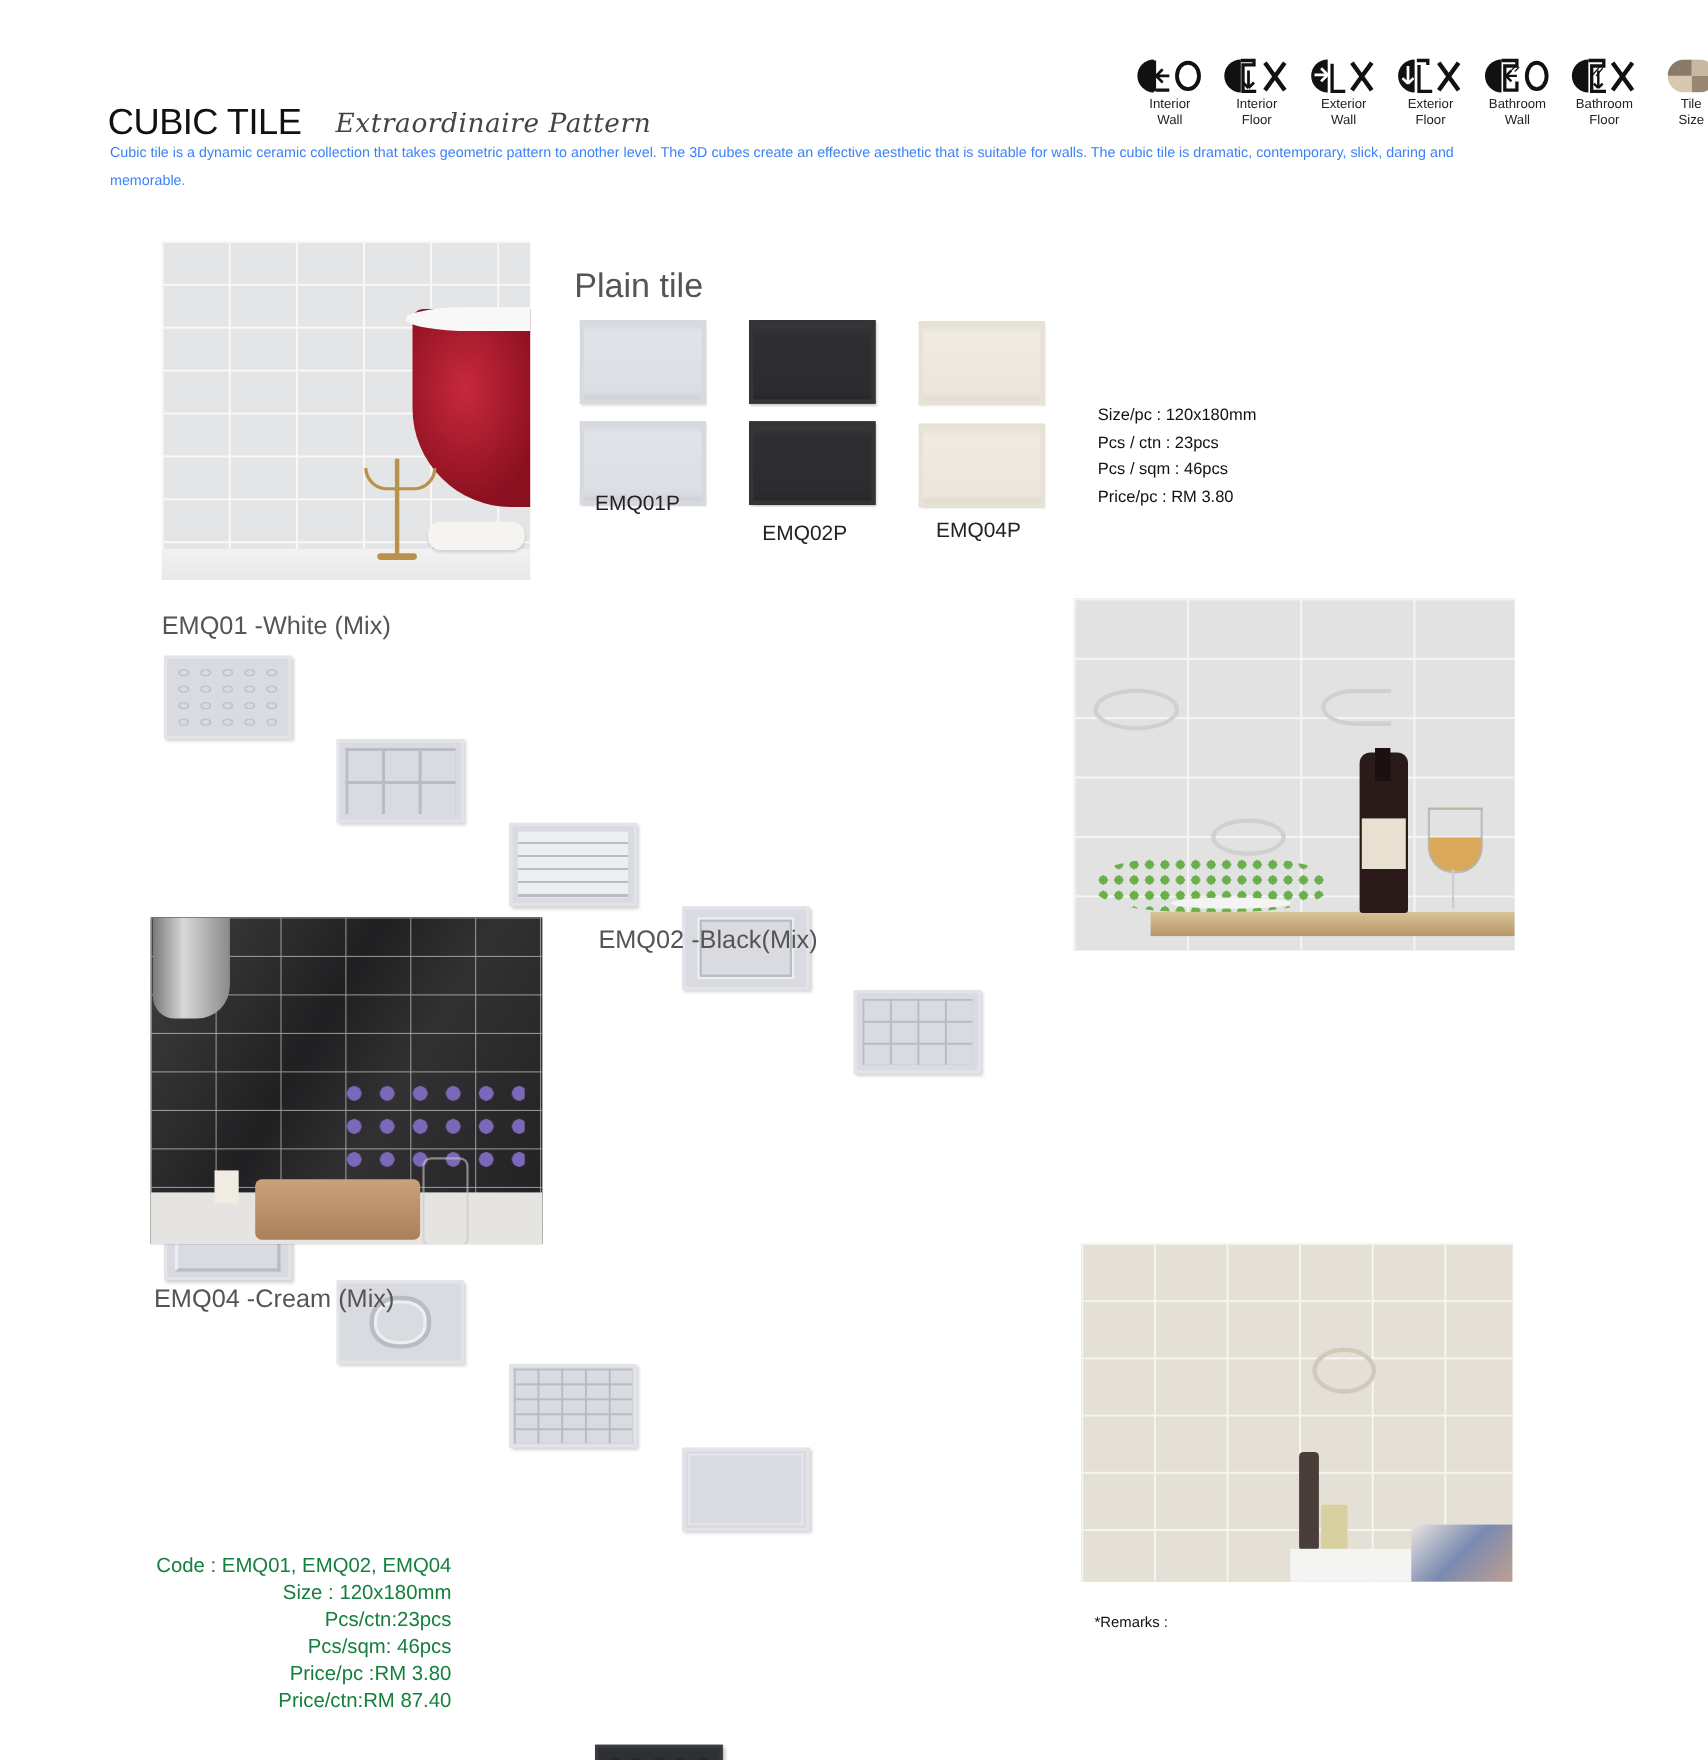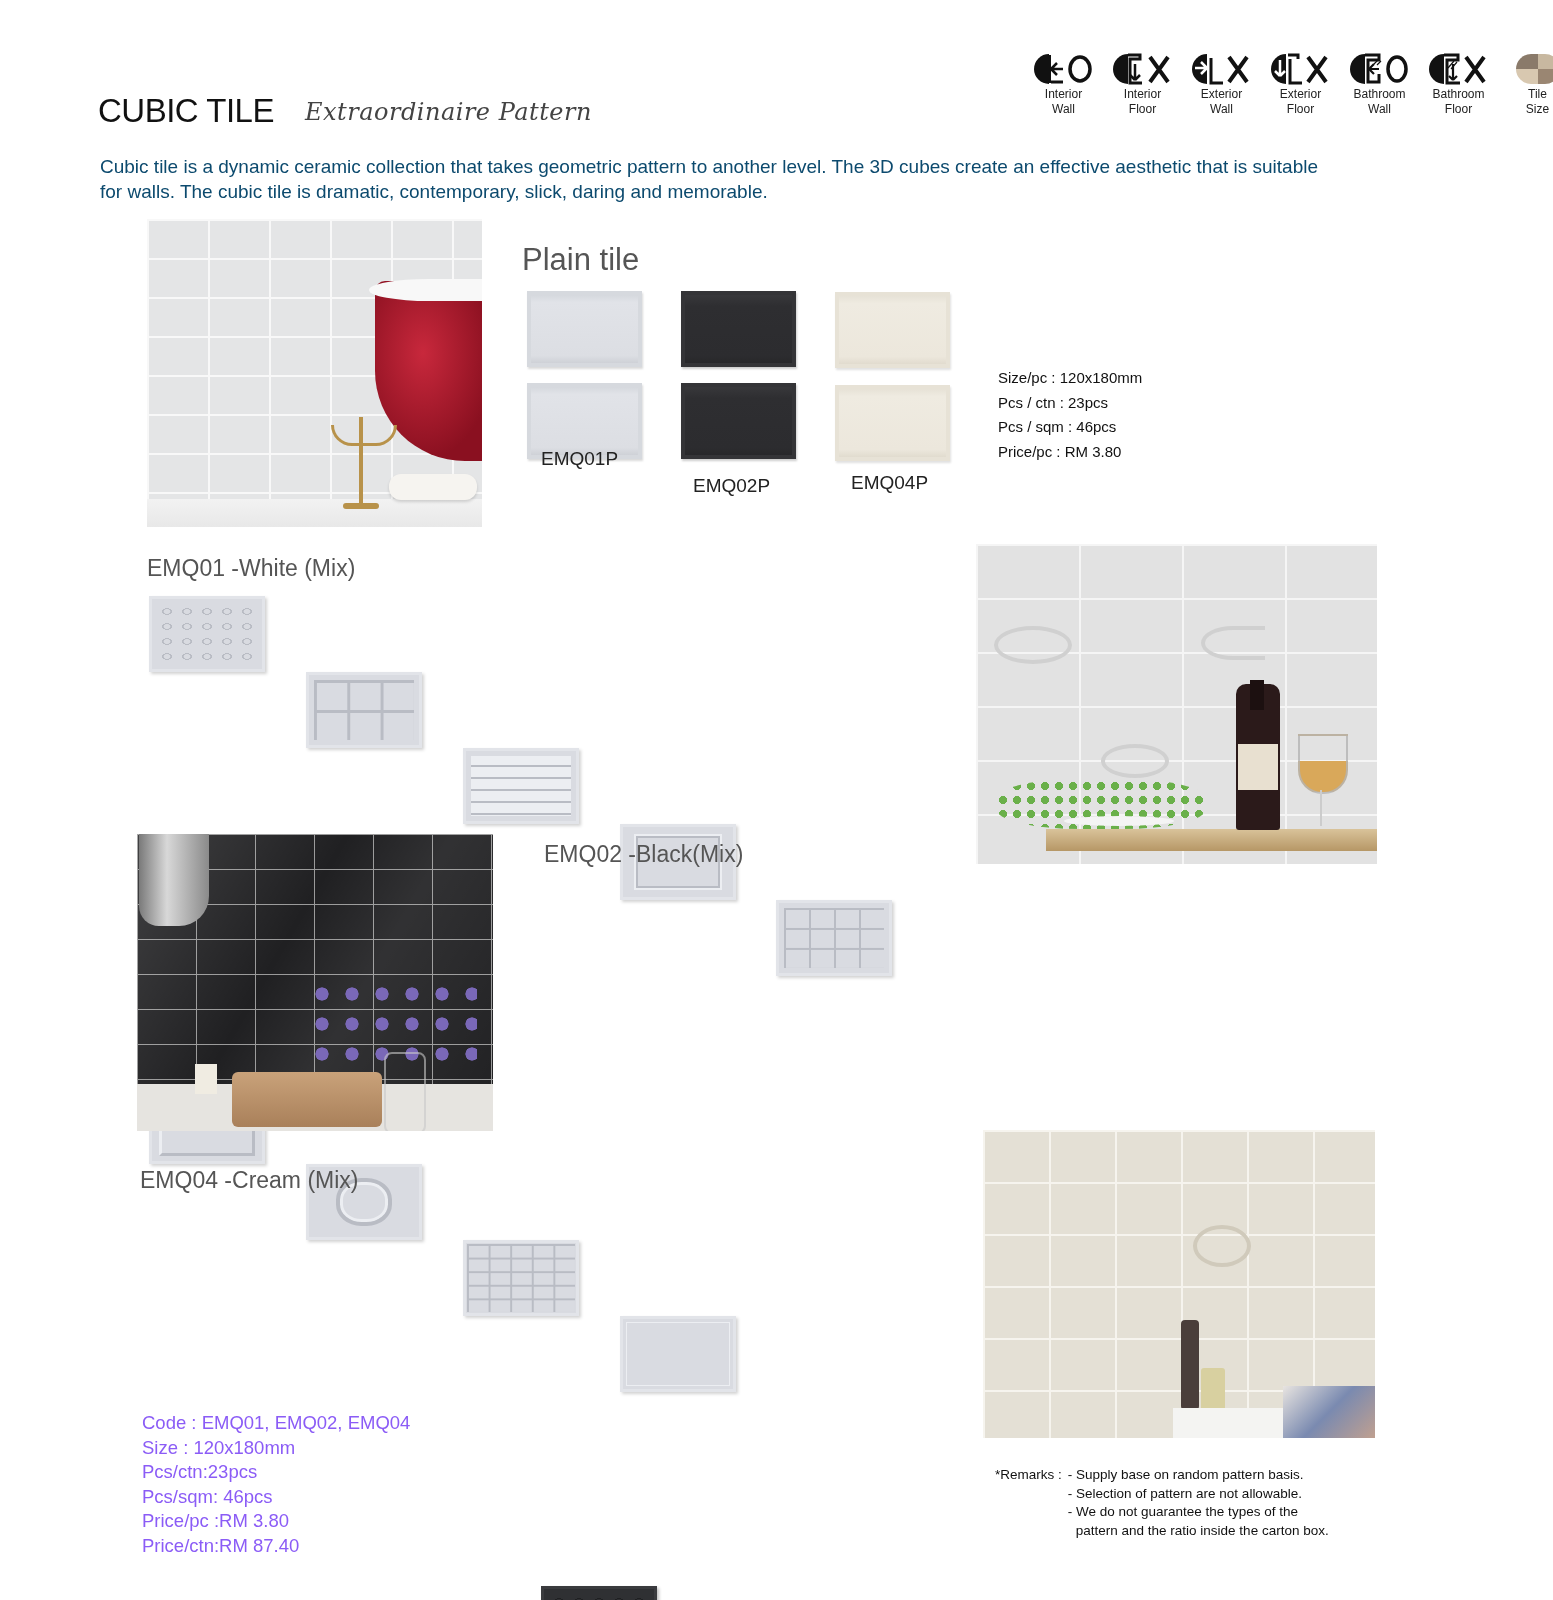--- a/index.html
+++ b/index.html
@@ -1,21 +1,21 @@
 <!DOCTYPE html>
 <html><head>
 <meta charset="utf-8">
 <style>
   html,body{margin:0;padding:0;background:#fff;}
   body{width:1553px;height:1600px;position:relative;overflow:hidden;font-family:"Liberation Sans",sans-serif;color:#1a1a1a;}
   .abs{position:absolute;}
   
   .title{left:98px;top:92px;font-size:33px;letter-spacing:-0.5px;color:#111;font-family:"Liberation Sans",sans-serif;}
   .subtitle{left:305px;top:98px;font-size:24px;color:#444;font-family:"DejaVu Serif",serif;font-style:italic;letter-spacing:0.5px;}
-  .desc{left:100px;top:154px;width:1230px;font-size:19px;line-height:25px;color:#0c4a6e;}
+  .desc{left:100px;top:126px;width:1230px;font-size:13px;line-height:25px;color:#3b82f6;}
   
   .icons{left:1030px;top:52px;display:flex;gap:12px;}
   .ic{width:67px;display:flex;flex-direction:column;align-items:center;}
   .ic svg{display:block;}
   .ic-label{font-size:12px;line-height:15px;text-align:center;color:#222;margin-top:1px;}
   
   .photo{overflow:hidden;}
   
   .plain-title{left:522px;top:242px;font-size:31px;color:#555;}
   .ptile{width:115px;height:76px;box-sizing:border-box;}
@@ -34,21 +34,21 @@
   .black .pat{--ln:#1e1f21;--hl:#4a4b4f;}
   .p-dots{background-image:radial-gradient(ellipse 6px 4px at center,transparent 55%,var(--ln) 60%,var(--ln) 80%,transparent 85%);background-size:20% 25%;}
   .p-stripes{background-image:repeating-linear-gradient(180deg,var(--hl) 0 9px,var(--ln) 9px 11px,var(--hl) 11px 12px);}
   .p-frame{inset:12px 16px;border:2px solid var(--ln);box-shadow:0 0 0 2px var(--hl);}
   .p-grid12{background-image:linear-gradient(90deg,var(--ln) 2px,transparent 2px),linear-gradient(180deg,var(--ln) 2px,transparent 2px);background-size:25% 33.3%;}
   .p-grid6{background-image:linear-gradient(90deg,var(--ln) 3px,transparent 3px),linear-gradient(180deg,var(--ln) 3px,transparent 3px);background-size:33.3% 50%;}
   .p-inset{inset:8px 10px;border:3px solid var(--ln);border-top-color:var(--hl);border-left-color:var(--hl);}
   .p-oval{inset:14px 30px;border:4px solid var(--ln);border-radius:45%;box-shadow:inset 0 0 0 3px var(--hl);}
   .p-grid25{background-image:linear-gradient(90deg,var(--ln) 2px,transparent 2px),linear-gradient(180deg,var(--ln) 2px,transparent 2px);background-size:20% 20%;inset:4px;}
   .p-plain{inset:6px;border:1px solid var(--hl);}
-  .code-specs{left:142px;top:1411px;font-size:18.5px;line-height:24.5px;color:#8b5cf6;}
+  .code-specs{left:142px;top:1411px;font-size:18.5px;line-height:24.5px;color:#15803d;text-align:right;}
   .remarks{left:995px;top:1466px;font-size:13.5px;line-height:18.5px;color:#111;display:grid;grid-template-columns:auto auto;column-gap:6px;}
   .remarks ul{list-style:none;margin:0;padding:0;}
   .remarks li{padding-left:8px;text-indent:-8px;}
 </style>
 </head>
 <body>
 
 <div class="abs title">CUBIC TILE</div>
 <div class="abs subtitle">Extraordinaire Pattern</div>
 <div class="abs desc">Cubic tile is a dynamic ceramic collection that takes geometric pattern to another level. The 3D cubes create an effective aesthetic that is suitable for walls. The cubic tile is dramatic, contemporary, slick, daring and memorable.</div>
@@ -232,18 +232,13 @@
   <div>Code : EMQ01, EMQ02, EMQ04</div>
   <div>Size : 120x180mm</div>
   <div>Pcs/ctn:23pcs</div>
   <div>Pcs/sqm: 46pcs</div>
   <div>Price/pc :RM 3.80</div>
   <div>Price/ctn:RM 87.40</div>
 </div>
 
 <div class="abs remarks">
   <div>*Remarks :</div>
-  <ul style="width:270px;">
-    <li>- Supply base on random pattern basis.</li>
-    <li>- Selection of pattern are not allowable.</li>
-    <li>- We do not guarantee the types of the pattern and the ratio inside the carton box.</li>
-  </ul>
 </div>
 
 </body></html>

